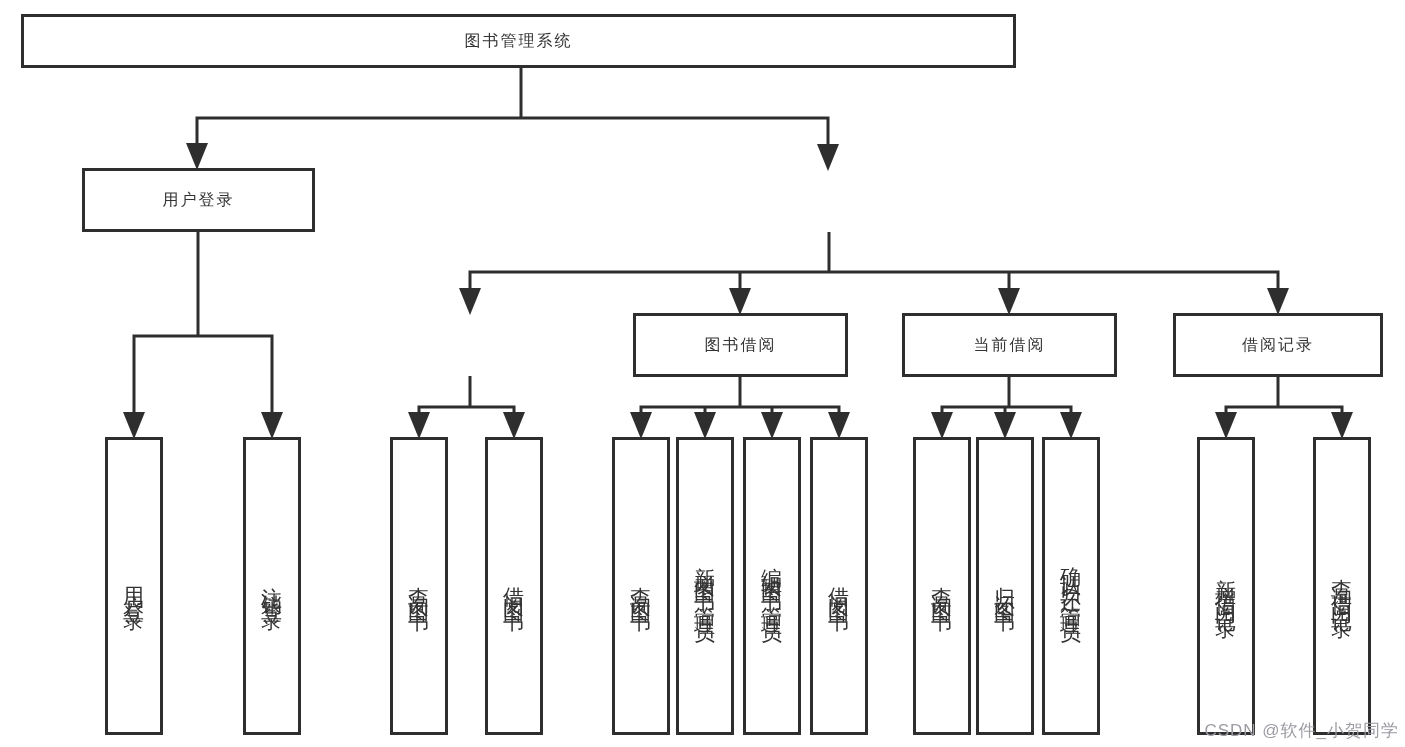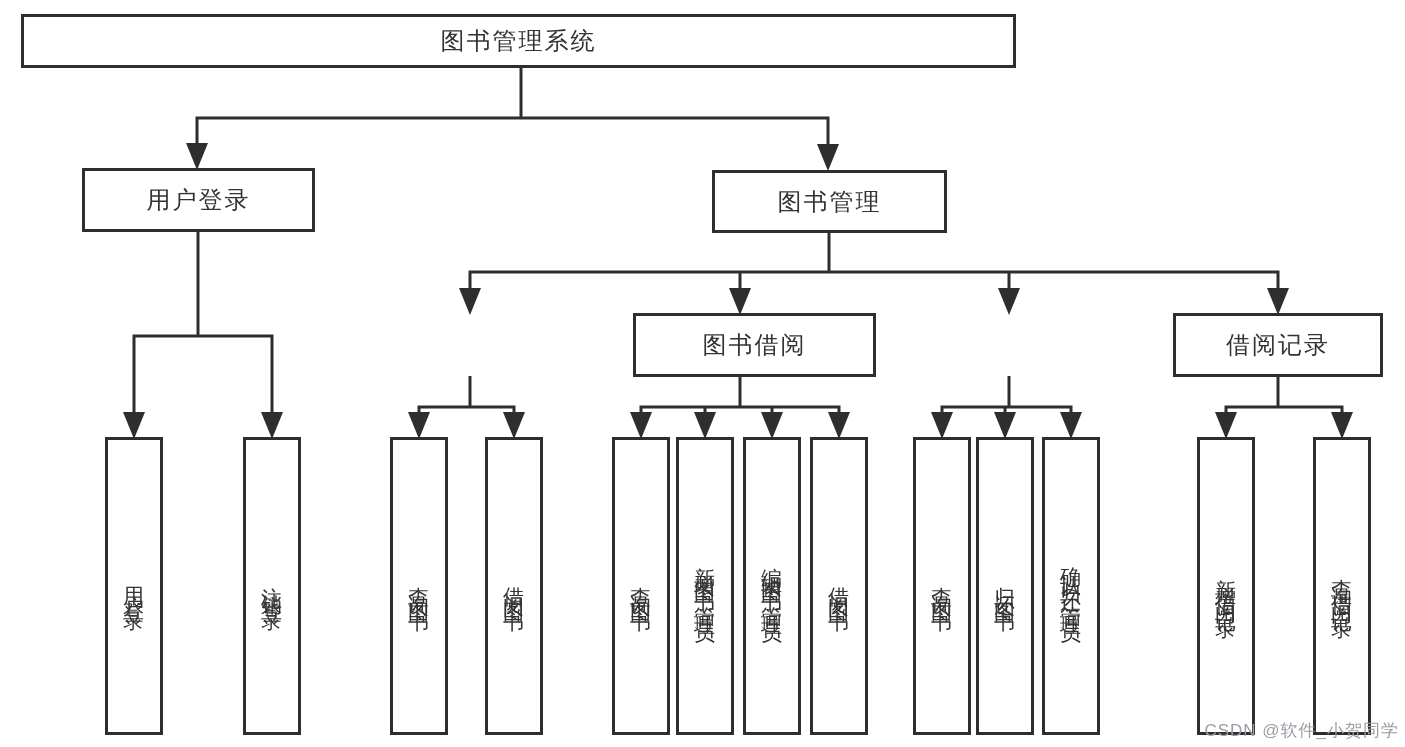--- a/index.html
+++ b/index.html
@@ -18,21 +18,21 @@
     width: 1405px; height: 747px;
     z-index: 1;
   }
   .hbox {
     position: absolute;
     border: 3px solid #2e2e2e;
     background: #ffffff;
     display: flex;
     align-items: center;
     justify-content: center;
-    font-size: 24px;
+    font-size: 16px;
     color: #333333;
     letter-spacing: 2px;
     z-index: 2;
     white-space: nowrap;
   }
   .vbox {
     position: absolute;
     width: 58px;
     height: 298px;
     border: 3px solid #2e2e2e;
@@ -124,26 +124,26 @@
     </g>
   </svg>
 
   <div class="hbox" style="left:21px; top:14px; width:995px; height:54px;">
     <span>图书管理系统</span>
   </div>
 
   <div class="hbox" style="left:82px; top:168px; width:233px; height:64px;">
     <span>用户登录</span>
   </div>
-  <div class="hbox" style="left:712px; top:170px; width:235px; height:63px;">
-    <span>图书管理</span>
+
+  <div class="hbox" style="left:633px; top:313px; width:215px; height:64px;">
+    <span>图书借阅</span>
   </div>
-
-  <div class="hbox" style="left:633px; top:313px; width:243px; height:64px;">
-    <span>图书借阅</span>
+  <div class="hbox" style="left:902px; top:313px; width:215px; height:64px;">
+    <span>当前借阅</span>
   </div>
   <div class="hbox" style="left:1173px; top:313px; width:210px; height:64px;">
     <span>借阅记录</span>
   </div>
 
   <div class="vbox" style="left:105px; top:437px;">
     <span class="vtext">用户登录</span>
   </div>
   <div class="vbox" style="left:243px; top:437px;">
     <span class="vtext">注销登录</span>

